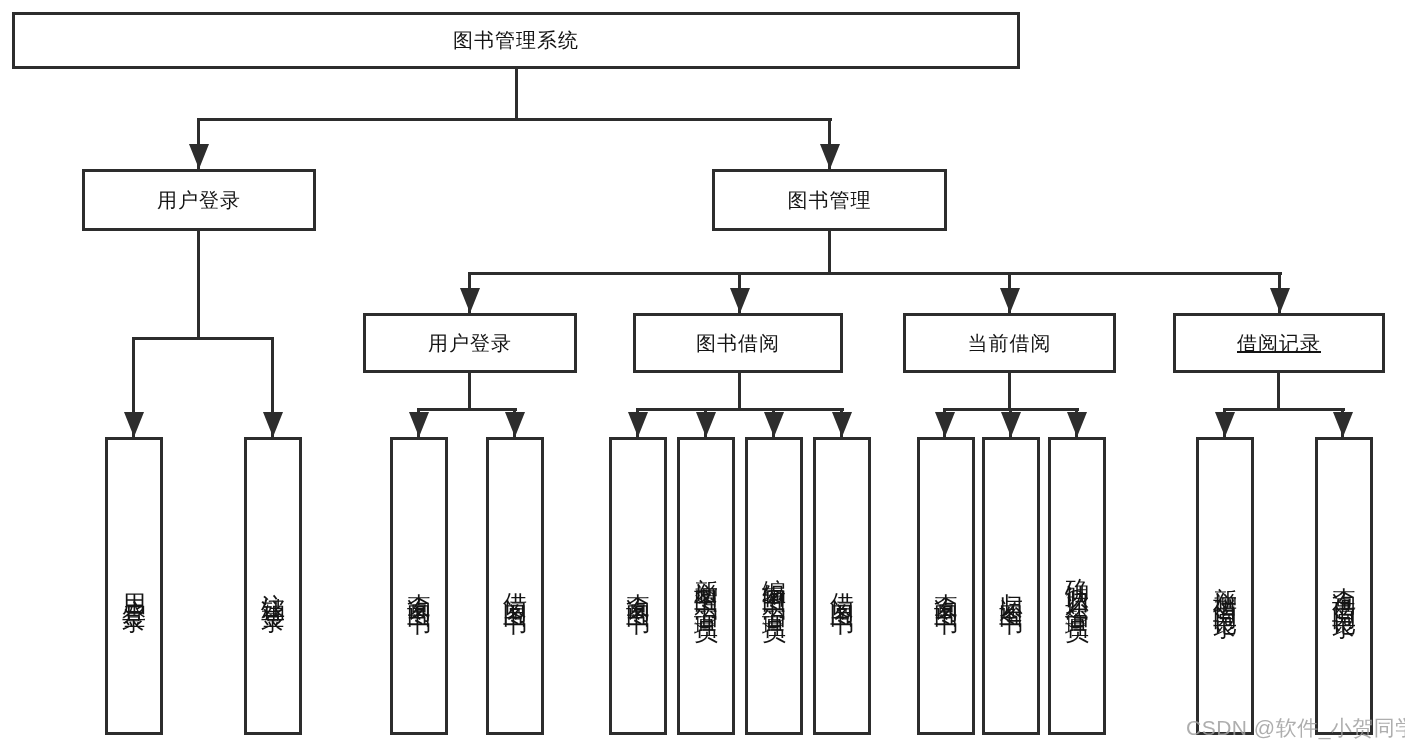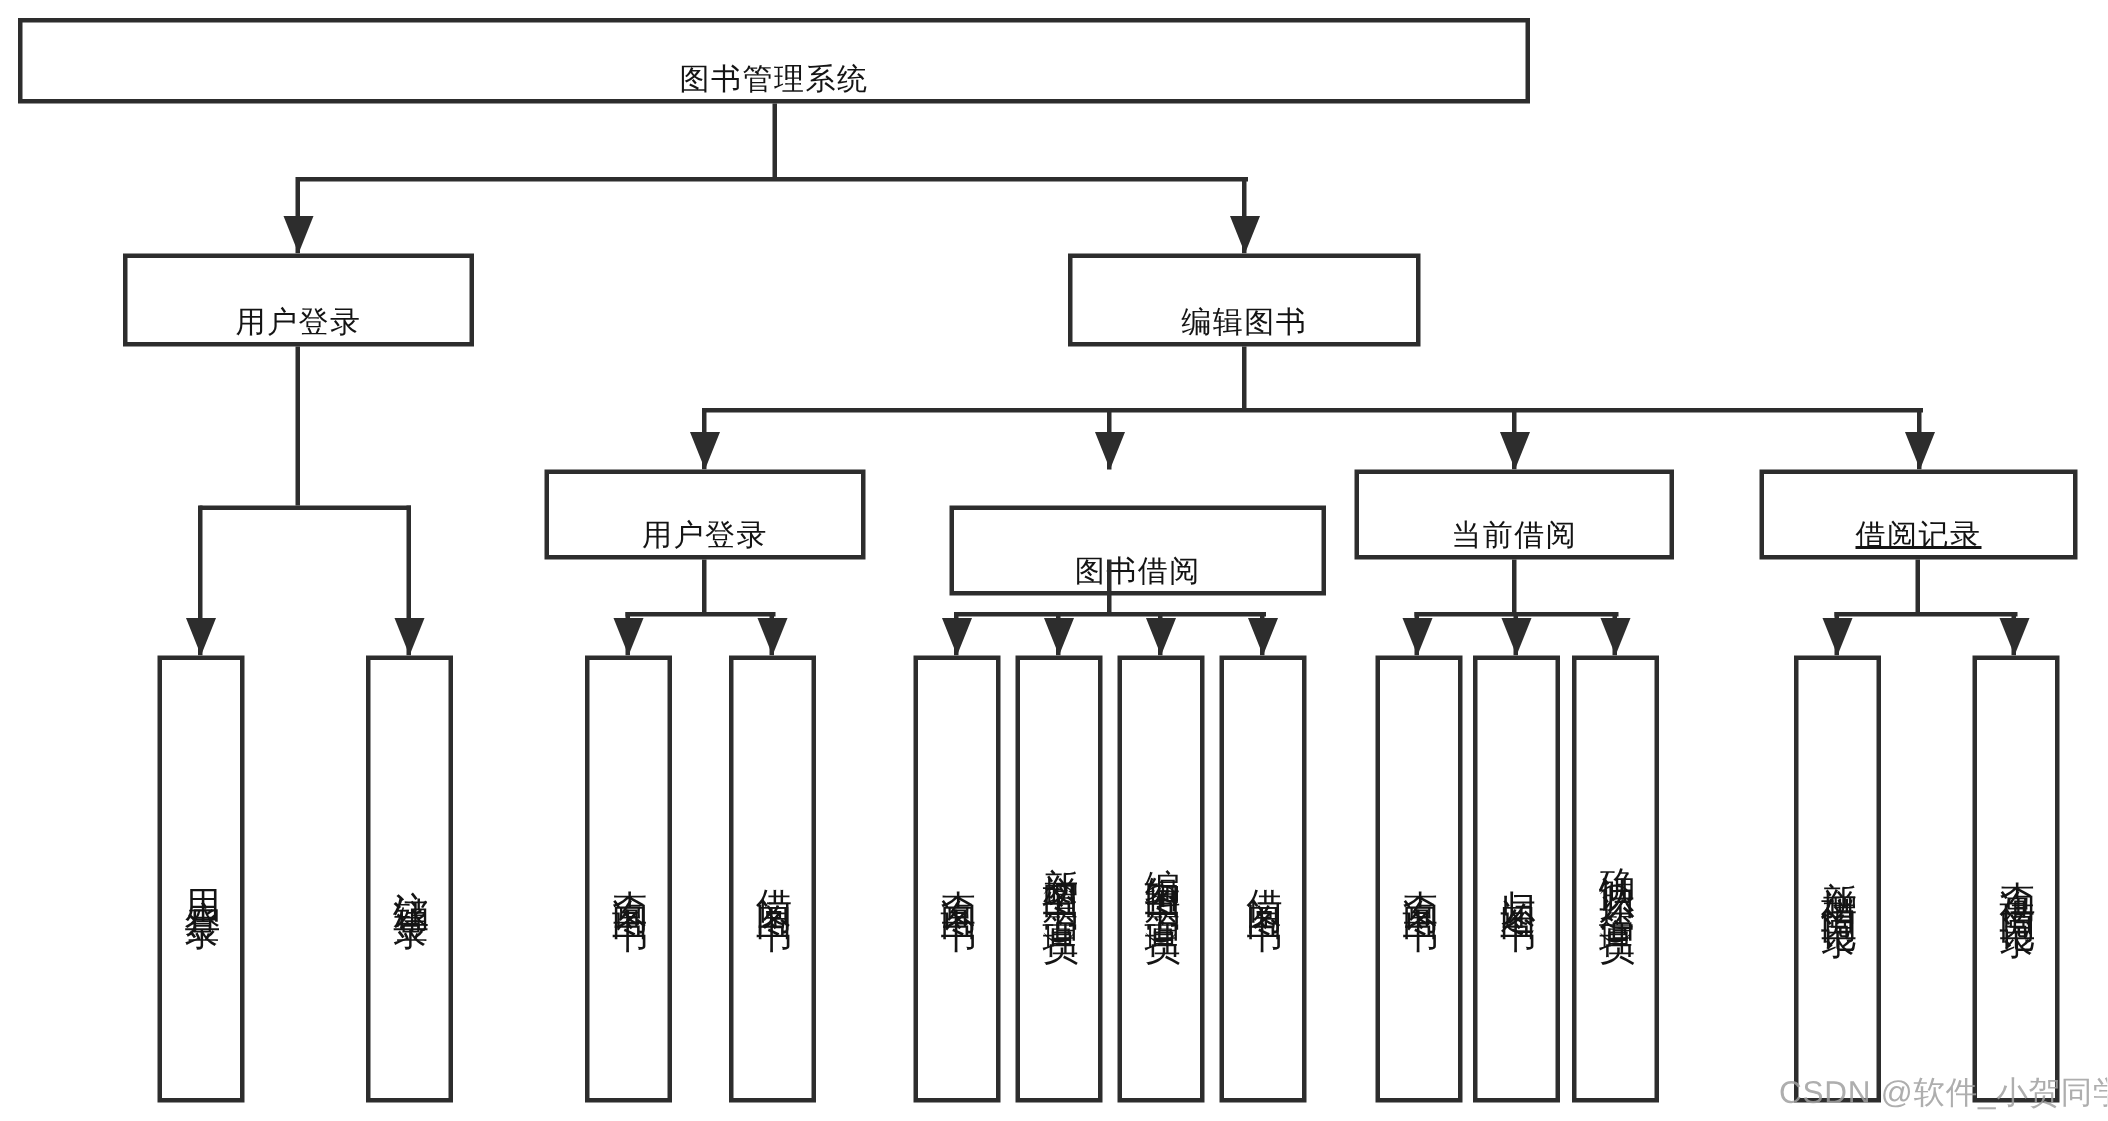--- a/index.html
+++ b/index.html
@@ -9,21 +9,21 @@
     --background:#ffffff;
   }
   html,body{margin:0;padding:0;background:var(--background);}
   .canvas{
     position:relative;width:1405px;height:747px;background:var(--background);
     font-family:"Liberation Sans","DejaVu Sans",sans-serif;color:var(--text);
     overflow:hidden;
   }
   .node{
     position:absolute;box-sizing:border-box;border:3px solid var(--line);
-    background:var(--background);display:flex;align-items:flex-end;justify-content:center;
+    background:var(--background);display:flex;align-items:center;justify-content:center;
     font-size:20px;letter-spacing:1px;color:var(--text);
   }
   .vnode{
     position:absolute;box-sizing:border-box;border:3px solid var(--line);
     background:var(--background);display:flex;align-items:center;justify-content:center;
     width:58px;height:298px;top:437px;
   }
   .vnode span{
     writing-mode:vertical-rl;text-orientation:mixed;
     font-size:24px;letter-spacing:6px;line-height:1;color:var(--text);
@@ -56,21 +56,21 @@
   <div class="hline" style="left:198px;top:118px;width:634px;"></div>
   <div class="vline" style="left:197px;top:118px;height:51px;"></div>
   <div class="arrow" style="left:189px;top:144px;"></div>
   <div class="vline" style="left:828px;top:118px;height:51px;"></div>
   <div class="arrow" style="left:820px;top:144px;"></div>
 
   <div class="node" style="left:82px;top:169px;width:234px;height:62px;">
     <span>用户登录</span>
   </div>
   <div class="node" style="left:712px;top:169px;width:235px;height:62px;">
-    <span>编辑图书</span>
+    <span>图书管理</span>
   </div>
 
   <div class="vline" style="left:197px;top:231px;height:106px;"></div>
   <div class="hline" style="left:133px;top:337px;width:141px;"></div>
   <div class="vline" style="left:132px;top:337px;height:100px;"></div>
   <div class="arrow" style="left:124px;top:412px;"></div>
   <div class="vline" style="left:271px;top:337px;height:100px;"></div>
   <div class="arrow" style="left:263px;top:412px;"></div>
 
   <div class="vline" style="left:828px;top:231px;height:41px;"></div>
@@ -80,21 +80,21 @@
   <div class="vline" style="left:738px;top:272px;height:41px;"></div>
   <div class="arrow" style="left:730px;top:288px;"></div>
   <div class="vline" style="left:1008px;top:272px;height:41px;"></div>
   <div class="arrow" style="left:1000px;top:288px;"></div>
   <div class="vline" style="left:1278px;top:272px;height:41px;"></div>
   <div class="arrow" style="left:1270px;top:288px;"></div>
 
   <div class="node" style="left:363px;top:313px;width:214px;height:60px;">
     <span>用户登录</span>
   </div>
-  <div class="node" style="left:633px;top:313px;width:251px;height:60px;margin-top:24px;">
+  <div class="node" style="left:633px;top:313px;width:210px;height:60px;">
     <span>图书借阅</span>
   </div>
   <div class="node" style="left:903px;top:313px;width:213px;height:60px;">
     <span>当前借阅</span>
   </div>
   <div class="node" style="left:1173px;top:313px;width:212px;height:60px;text-decoration:underline;">
     <span>借阅记录</span>
   </div>
 
   <div class="vline" style="left:468px;top:373px;height:35px;"></div>

